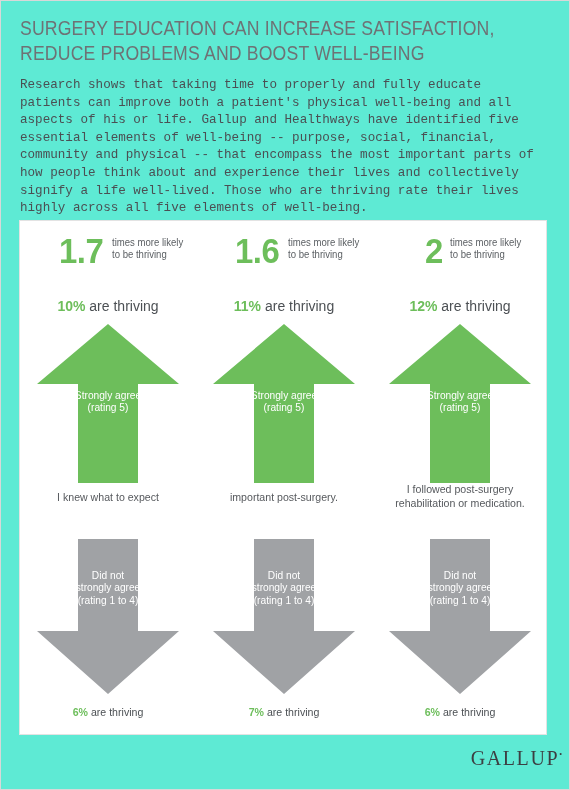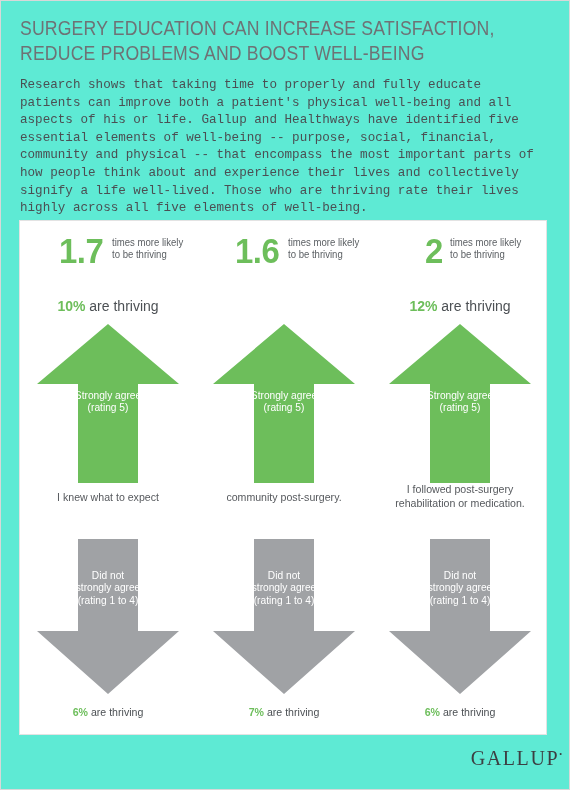--- a/index.html
+++ b/index.html
@@ -273,33 +273,34 @@
         <div class="multiplier-row">
           <div class="multiplier-inner">
             <div class="multiplier-num">1.6</div>
             <div class="multiplier-text">
               <div>times more likely</div>
               <div>to be thriving</div>
             </div>
           </div>
         </div>
 
+        <div class="thriving-top"><span class="pct">11%</span><span class="pct-word"> are thriving</span></div>
 
         <div class="arrow-wrap arrow-up-wrap">
           <svg class="arrow-svg" viewBox="0 0 142 159" width="142" height="159" preserveAspectRatio="none">
             <polygon points="71,0 142,60 101,60 101,159 41,159 41,60 0,60" fill="#6dbe5b"></polygon>
           </svg>
           <div class="arrow-label arrow-up-label">
             <div>Strongly agree</div>
             <div>(rating 5)</div>
           </div>
         </div>
 
         <div class="question q-2line">
-          <div>community post-surgery.</div>
+          <div>important post-surgery.</div>
         </div>
 
         <div class="arrow-wrap arrow-down-wrap">
           <svg class="arrow-svg" viewBox="0 0 142 155" width="142" height="155" preserveAspectRatio="none">
             <polygon points="41,0 101,0 101,92 142,92 71,155 0,92 41,92" fill="#a0a2a5"></polygon>
           </svg>
           <div class="arrow-label arrow-down-label">
             <div>Did not</div>
             <div>strongly agree</div>
             <div>(rating 1 to 4)</div>

